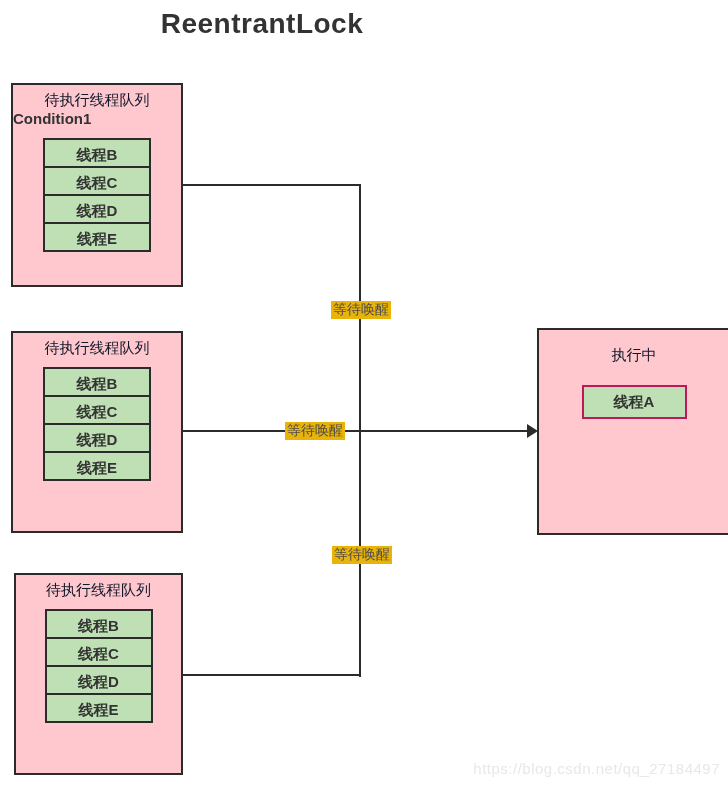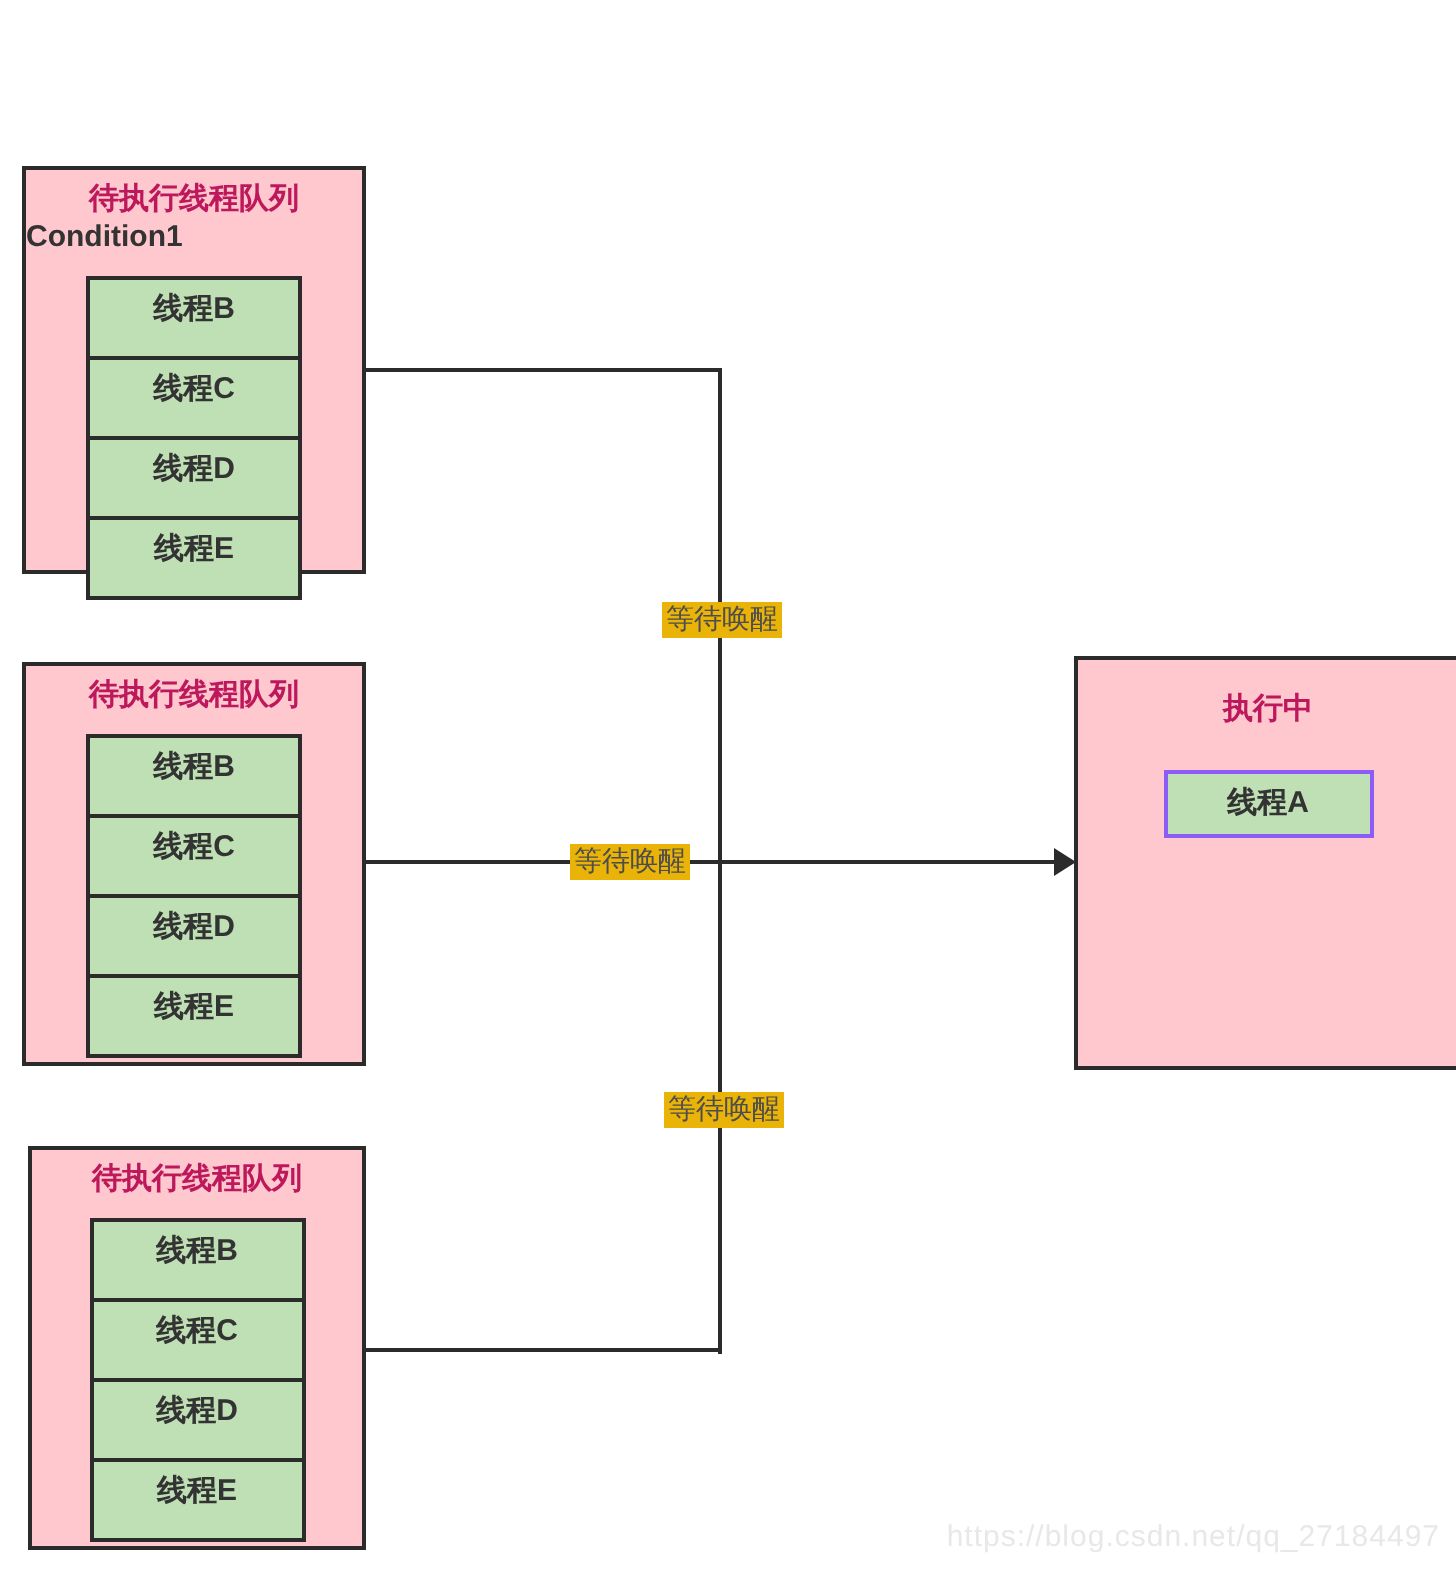--- a/index.html
+++ b/index.html
@@ -29,55 +29,55 @@
   .queue-box, .exec-box {
     position: absolute;
     box-sizing: border-box;
     background: #ffc8ce;
     border: 2px solid #2b2b2b;
   }
   .box-title {
     margin-top: 5px;
     text-align: center;
     font-size: 15px;
-    font-weight: bold;
-    color: #be185d;
+    font-weight: normal;
+    color: #0f172a;
     line-height: 19px;
   }
   .box-subtitle {
     font-size: 15px;
     font-weight: bold;
     color: #333333;
     line-height: 19px;
   }
   .thread-stack {
     width: 108px;
     margin: 10px auto 0 auto;
   }
   .thread-cell {
     box-sizing: border-box;
-    height: 42px;
+    height: 30px;
     margin-top: -2px;
     background: #bfe0b4;
     border: 2px solid #2b2b2b;
     text-align: center;
     font-size: 15px;
     font-weight: bold;
     color: #333333;
     line-height: 29px;
   }
   .thread-cell:first-child { margin-top: 0; }
   .exec-box .box-title { margin-top: 15px; }
   .exec-cell {
     box-sizing: border-box;
     width: 105px;
     height: 34px;
     margin: 21px auto 0 auto;
     background: #bfe0b4;
-    border: 2px solid #8b5cf6;
+    border: 2px solid #be185d;
     text-align: center;
     font-size: 15px;
     font-weight: bold;
     color: #333333;
     line-height: 30px;
   }
   .line {
     position: absolute;
     background: #2b2b2b;
   }
@@ -105,20 +105,21 @@
     font-size: 15px;
     color: #e8e8e8;
     letter-spacing: 0.5px;
   }
 </style>
 </head>
 <body>
 
 <div class="canvas">
 
+  <div class="diagram-title">ReentrantLock</div>
 
   <div class="line" style="left:183px; top:184px; width:178px; height:2px;"></div>
   <div class="line" style="left:359px; top:184px; width:2px; height:493px;"></div>
   <div class="line" style="left:183px; top:430px; width:345px; height:2px;"></div>
   <div class="arrow-head" style="left:527px; top:424px;"></div>
   <div class="line" style="left:183px; top:674px; width:178px; height:2px;"></div>
 
   <div class="edge-label" style="left:361px; top:310px;">等待唤醒</div>
   <div class="edge-label" style="left:315px; top:431px;">等待唤醒</div>
   <div class="edge-label" style="left:362px; top:555px;">等待唤醒</div>

